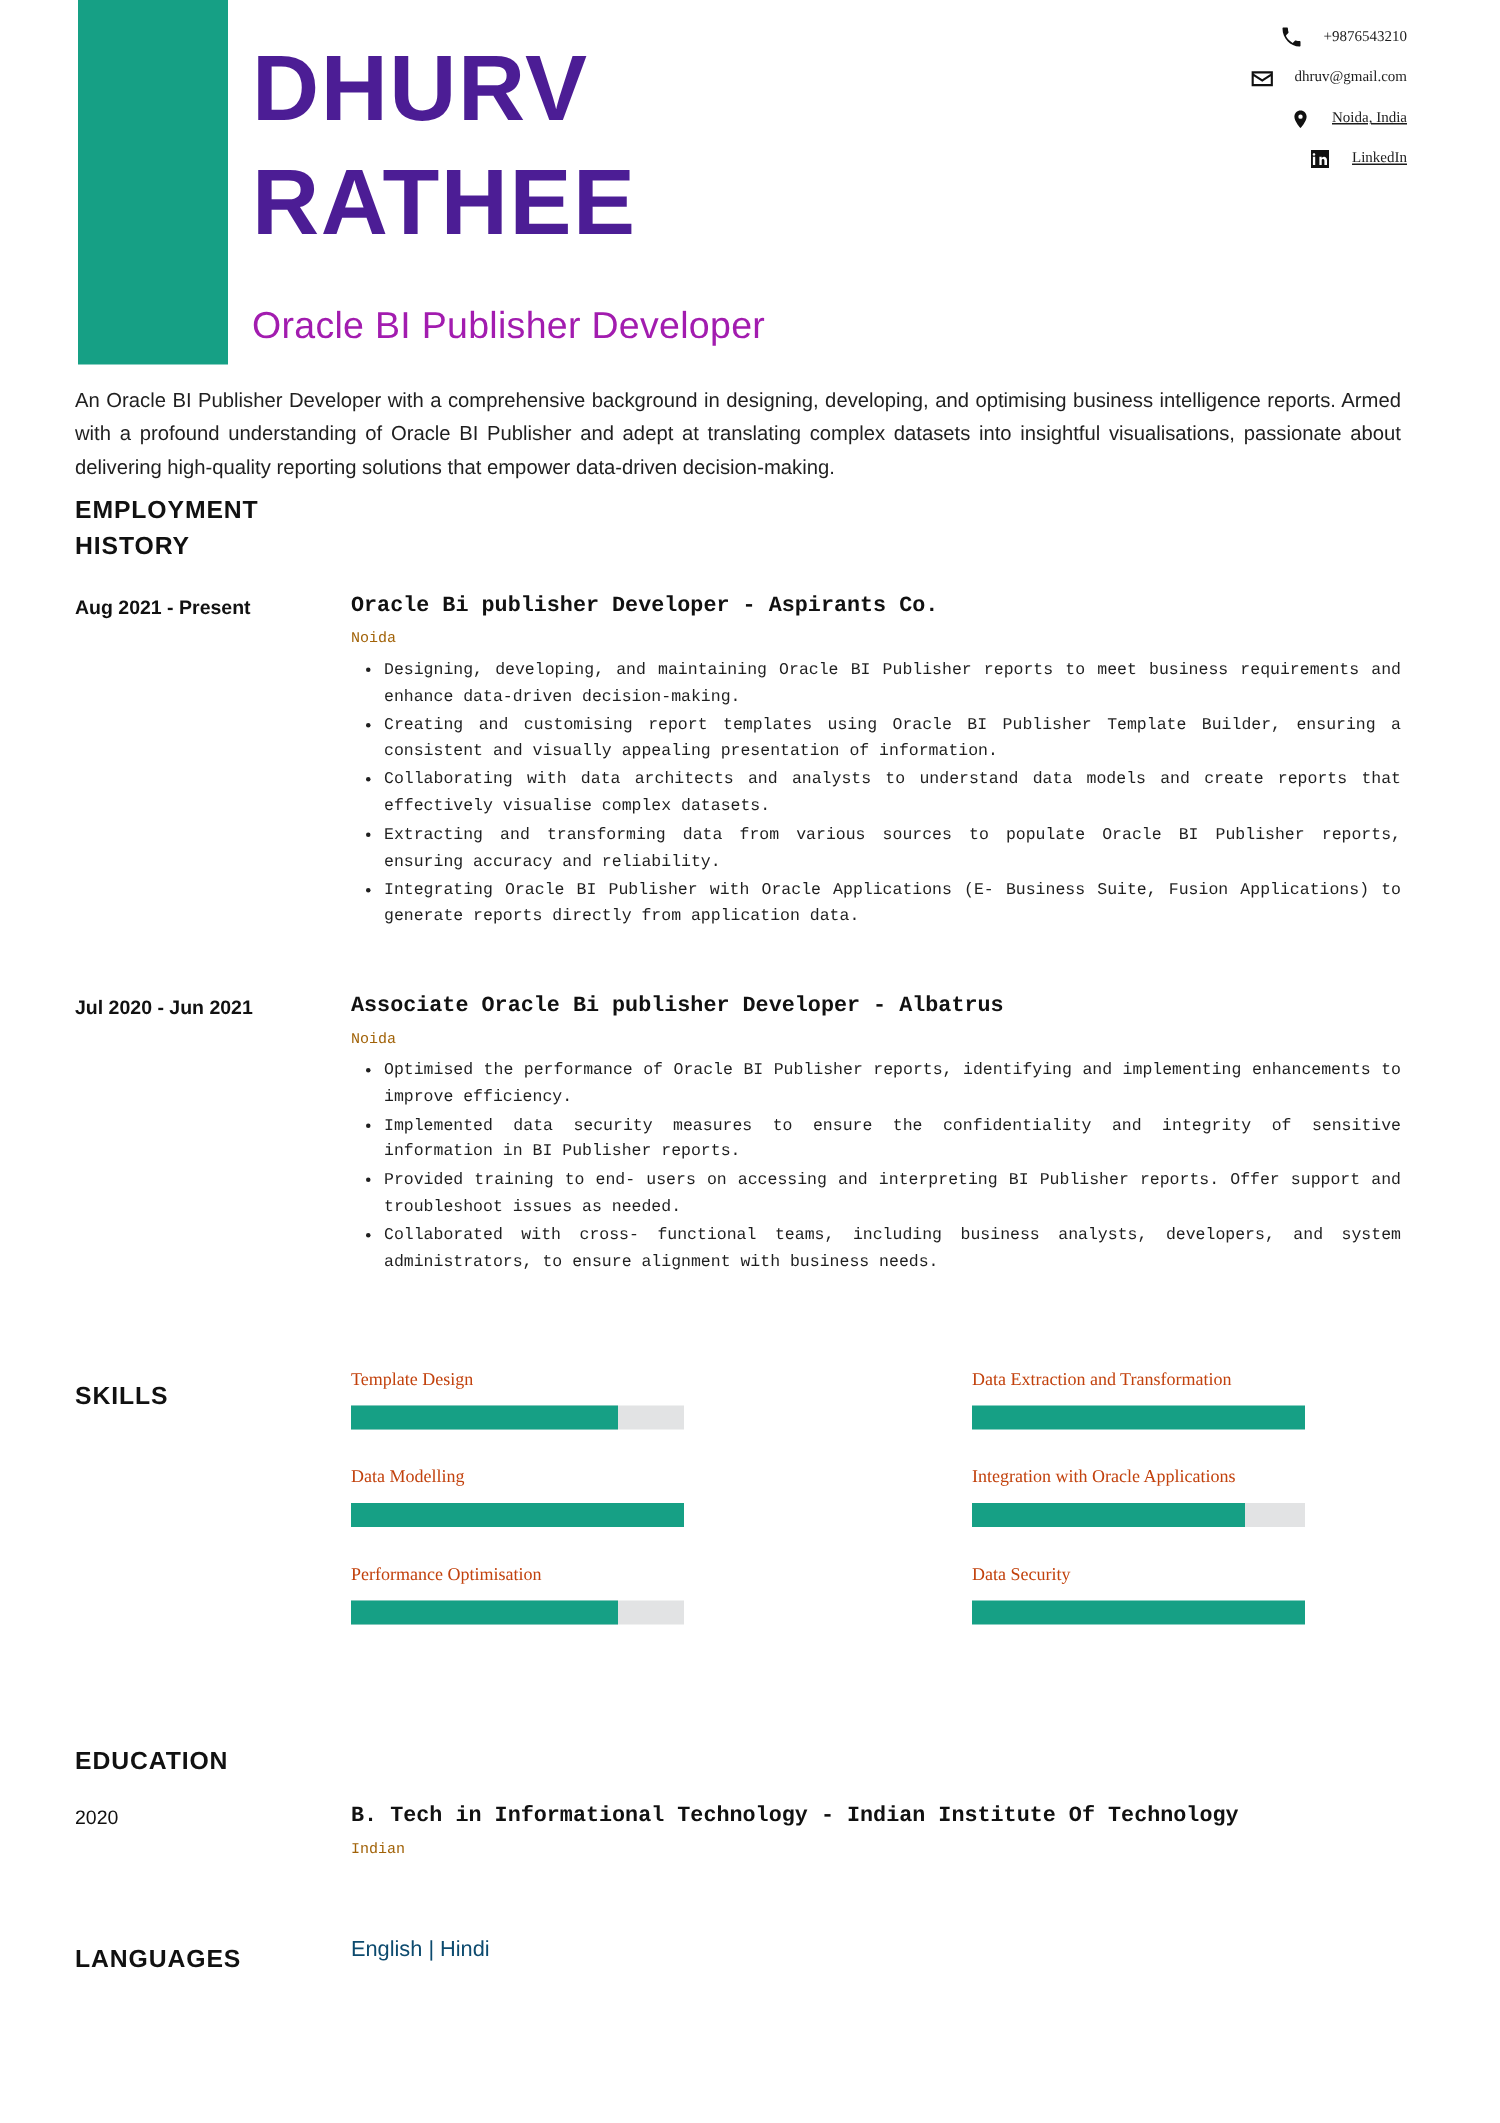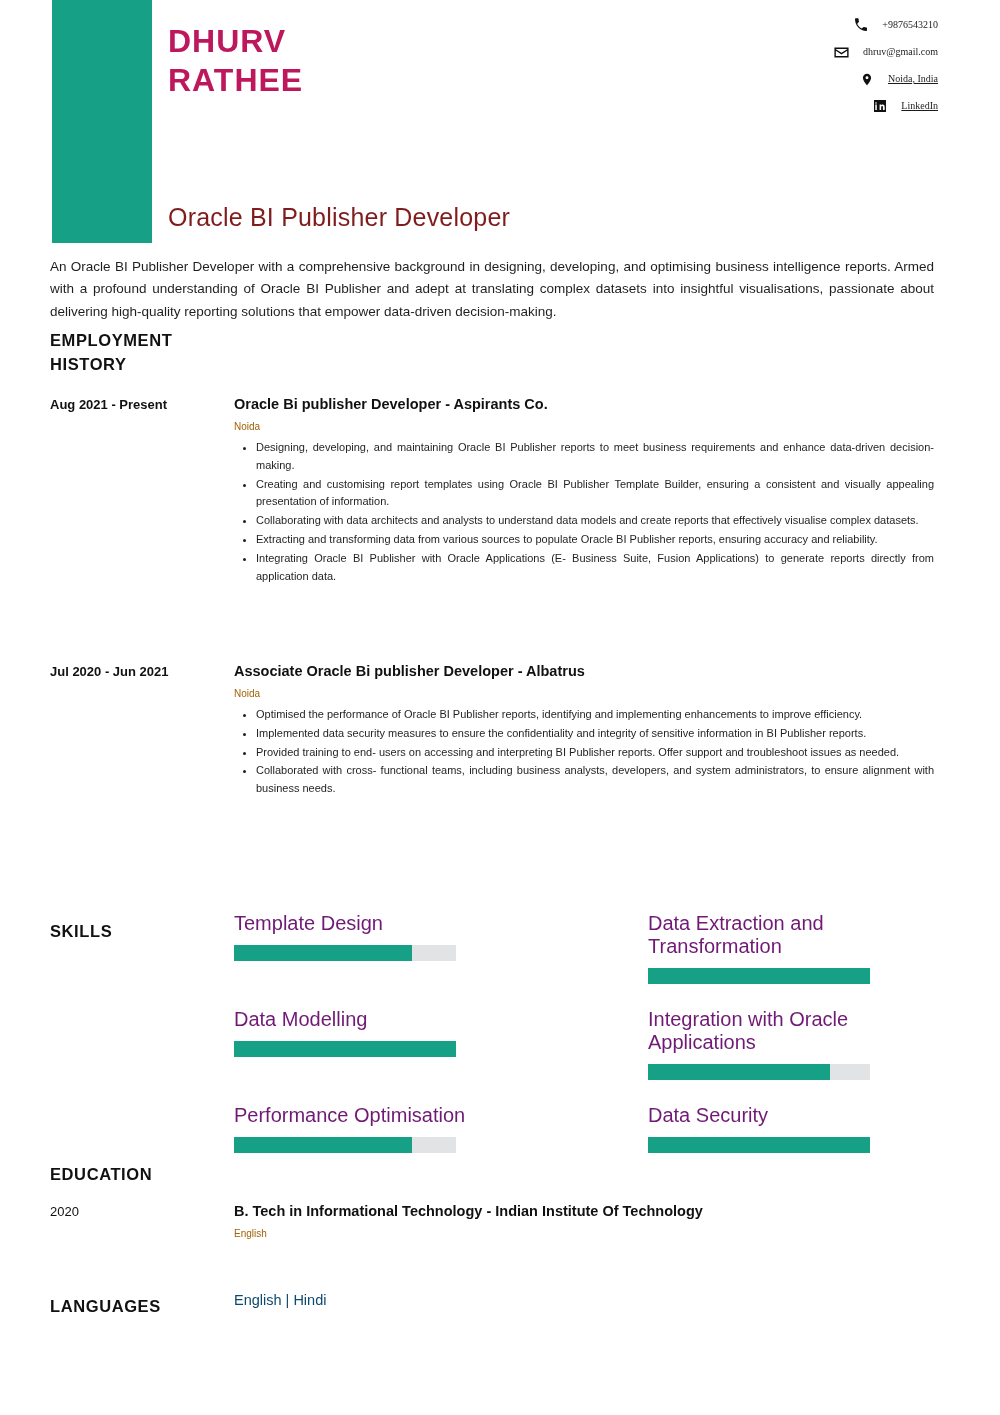--- a/index.html
+++ b/index.html
@@ -26,33 +26,33 @@
     height: 243px;
     background: #16a085;
   }
   .name-block {
     position: absolute;
     left: 168px;
     top: 22px;
     width: 460px;
   }
   .name-line {
-    font-size: 32px;
+    font-size: 62px;
     font-weight: bold;
     letter-spacing: 1px;
     line-height: 1.22;
-    color: #be185d;
+    color: #4c1d95;
     margin: 0;
   }
   .job-title {
     position: absolute;
     left: 168px;
     top: 203px;
     font-size: 25px;
-    color: #7f1d1d;
+    color: #a21caf;
     font-weight: normal;
     letter-spacing: 0.2px;
   }
 
   .contact {
     position: absolute;
     right: 62px;
     top: 16px;
     width: 330px;
     text-align: left;
@@ -103,21 +103,21 @@
     width: 175px;
   }
   .entry-date {
     position: absolute;
     left: 50px;
     font-size: 13px;
     font-weight: bold;
     color: #111;
     width: 180px;
   }
-  .entry-body { position: absolute; left: 234px; width: 700px; }
+  .entry-body { position: absolute; left: 234px; width: 700px; font-family: Liberation Mono, monospace; }
   .entry-heading {
     font-size: 14.5px;
     font-weight: bold;
     color: #111;
     margin-bottom: 9px;
   }
   .entry-sub {
     font-size: 10px;
     color: #a16207;
     margin-bottom: 7px;
@@ -140,23 +140,24 @@
     position: absolute;
     left: 234px;
     top: 912px;
     width: 700px;
     display: grid;
     grid-template-columns: 1fr 1fr;
     column-gap: 128px;
     row-gap: 24px;
   }
   .skill-name {
-    font-size: 20px;
-    color: #701a75;
+    font-size: 12px;
+    color: #c2410c;
     margin-bottom: 10px;
+    font-family: Liberation Serif, serif;
   }
   .skill-track {
     width: 222px;
     height: 16px;
     background: #e2e3e4;
   }
   .skill-fill {
     height: 16px;
     background: #16a085;
   }
@@ -296,19 +297,19 @@
       <div class="skill-track">
         <div class="skill-fill" style="width:100%"></div>
       </div>
     </div>
   </div>
 
   <div class="section-title" style="top:1163px;">EDUCATION</div>
   <div class="entry-date" style="top:1204px; font-weight:normal;">2020</div>
   <div class="entry-body" style="top:1203px;">
     <div class="entry-heading">B. Tech in Informational Technology - Indian Institute Of Technology</div>
-    <div class="entry-sub">English</div>
+    <div class="entry-sub">Indian</div>
   </div>
 
   <div class="section-title" style="top:1295px;">LANGUAGES</div>
   <div class="lang-text">English | Hindi</div>
 
 </div>
 
 </body></html>

